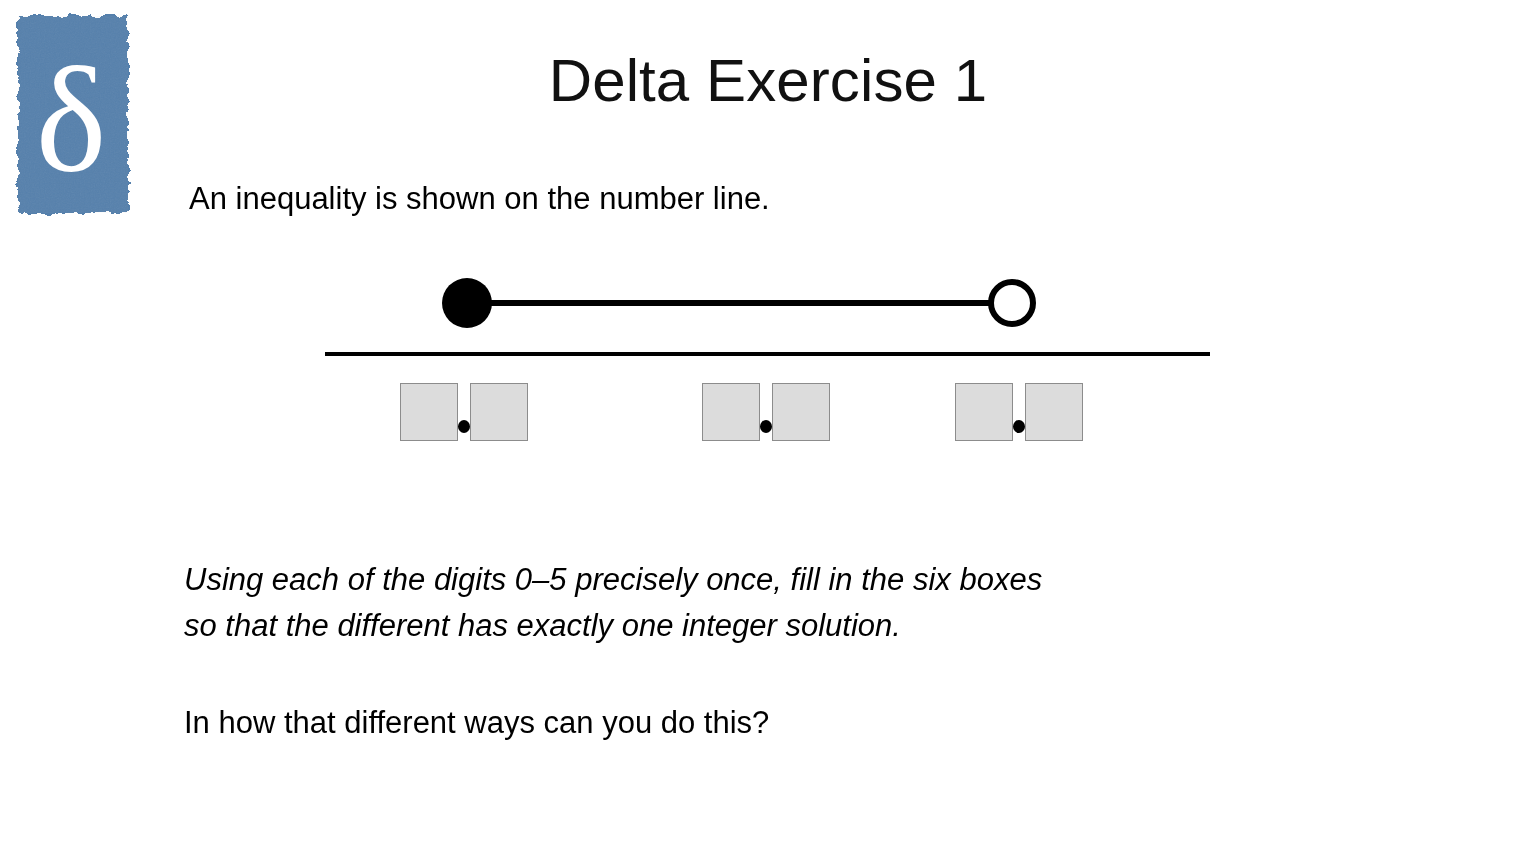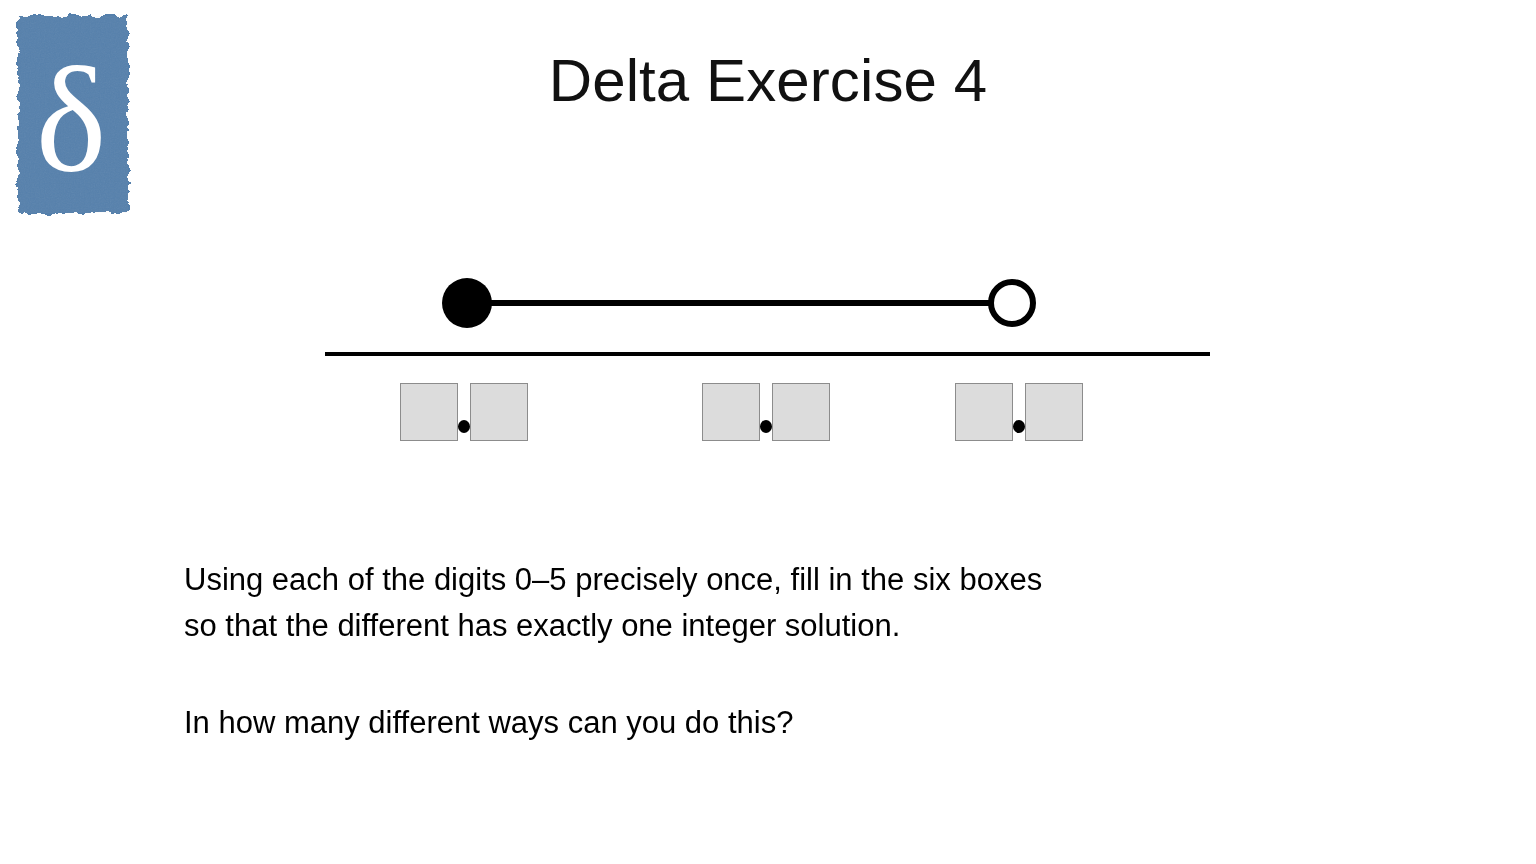--- a/index.html
+++ b/index.html
@@ -119,21 +119,21 @@
   }
 
   
   .prompt {
     position: absolute;
     left: 184px;
     font-size: 31px;
     line-height: 46px;
     color: #000000;
   }
-  .prompt.p1 { top: 557px; width: 1180px; }
+  .prompt.p1 { top: 557px; width: 1180px; font-style: italic; }
   .prompt.p2 { top: 700px; width: 1180px; }
   .prompt .ln { display: block; white-space: nowrap; }
 </style>
 </head>
 <body>
 
 <div class="slide">
 
   <div class="logo">
     <svg class="logo-svg" viewBox="0 0 120 207" xmlns="http://www.w3.org/2000/svg">
@@ -154,22 +154,23 @@
       <g filter="url(#rough)">
         <rect x="5" y="5" width="110" height="197" fill="#5580ac"></rect>
       </g>
       <g filter="url(#grain)">
         <rect x="5" y="5" width="110" height="197" fill="#ffffff"></rect>
       </g>
       <text x="58" y="160" text-anchor="middle" font-family="'Liberation Serif','DejaVu Serif',serif" font-size="150" fill="#ffffff">δ</text>
     </svg>
   </div>
 
-  <div class="title">Delta Exercise 4</div>
-
+  <div class="title">Delta Exercise 1</div>
+
+  <div class="intro">An inequality is shown on the number line.</div>
 
   <div class="figure">
     <svg class="figure-svg" viewBox="0 0 940 200" xmlns="http://www.w3.org/2000/svg">
 
       <line x1="167" y1="41" x2="712" y2="41" stroke="#000000" stroke-width="6"></line>
 
       <circle cx="167" cy="41" r="25" fill="#000000"></circle>
 
       <circle cx="712" cy="41" r="21" fill="#ffffff" stroke="#000000" stroke-width="6"></circle>
 
@@ -198,16 +199,16 @@
     </div>
 
   </div>
 
   <div class="prompt p1">
     <span class="ln">Using each of the digits 0–5 precisely once, fill in the six boxes</span>
     <span class="ln">so that the different has exactly one integer solution.</span>
   </div>
 
   <div class="prompt p2">
-    <span class="ln">In how many different ways can you do this?</span>
+    <span class="ln">In how that different ways can you do this?</span>
   </div>
 
 </div>
 
 </body></html>

